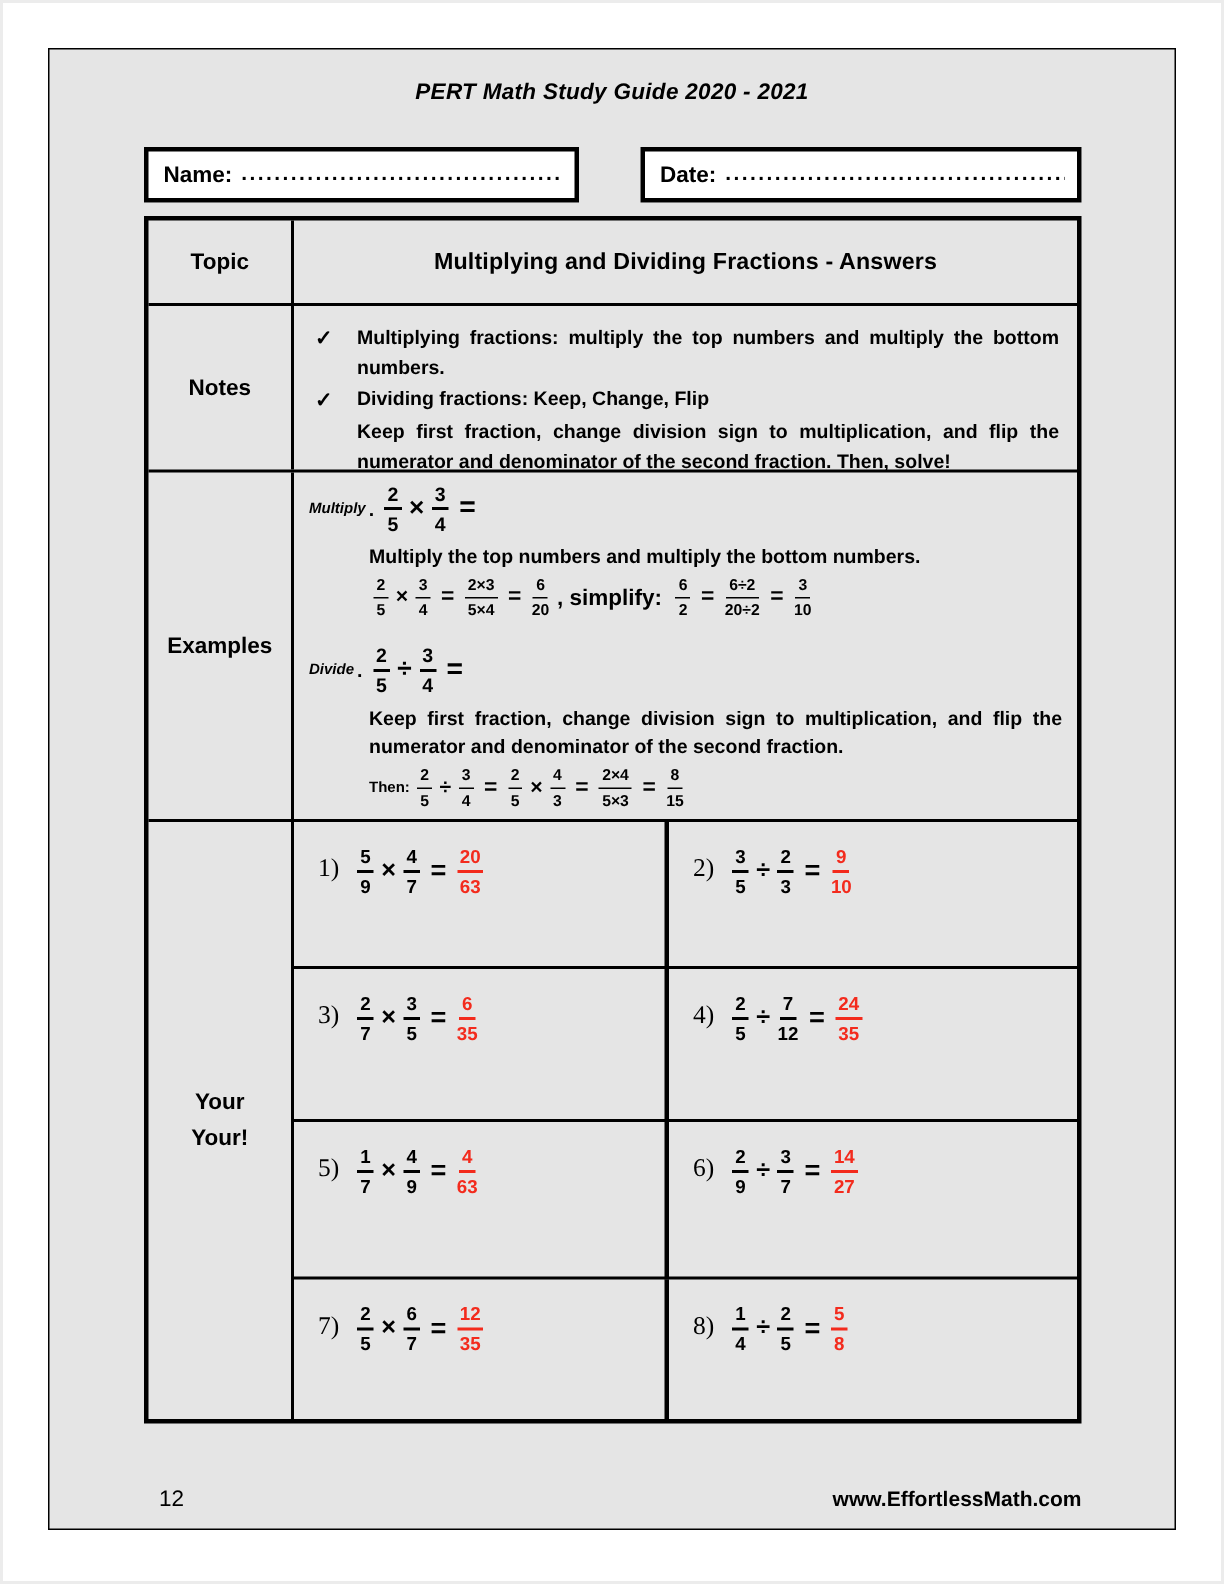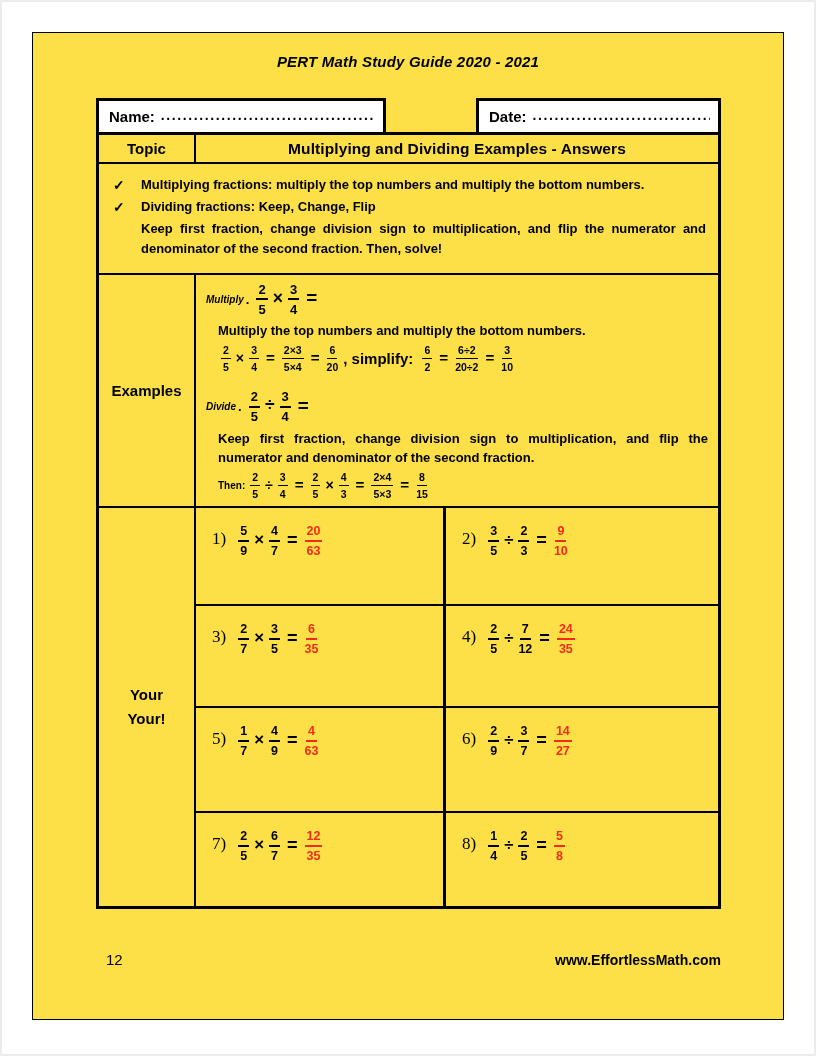--- a/index.html
+++ b/index.html
@@ -4,53 +4,53 @@
 <style>
   * { margin:0; padding:0; box-sizing:border-box; }
   html,body { background:#ffffff; }
   body {
     width:816px; height:1056px; position:relative;
     font-family:"Liberation Sans", sans-serif; color:#000;
   }
   .sheet { position:absolute; inset:0; box-shadow: inset 0 0 0 2px #ececec; }
   .page-border {
     position:absolute; left:32px; top:32px; width:752px; height:988px;
-    border:1.5px solid #000; background:#fde047;
+    border:1.5px solid #000; background:#e5e5e5;
   }
   .doc-title {
     margin-top:20px; text-align:center;
     font-size:15px; font-weight:bold; font-style:italic; letter-spacing:0.2px;
   }
   
   .name-date {
-    position:relative; z-index:2; margin:28px 0 0 63px; width:625px;
+    position:relative; z-index:2; margin:28px 0 12px 63px; width:625px;
     display:flex; justify-content:space-between;
   }
   .nd-box {
     border:3px solid #000; height:37px; display:flex; align-items:center;
     padding:0 8px 0 10px; font-weight:bold; font-size:15px; background:#fff;
   }
   .nd-name { width:290px; }
-  .nd-date { width:245px; }
+  .nd-date { width:294px; }
   .nd-label { margin-right:6px; white-space:nowrap; }
   .dots { flex:1; overflow:hidden; white-space:nowrap; letter-spacing:1.6px; font-weight:bold; font-size:14px; transform:translateY(-2px); }
   
   .mtable {
     position:relative; z-index:1; margin:-3px 0 0 63px; width:625px;
     border:3px solid #000;
   }
   .trow { display:flex; }
   .trow + .trow { border-top:2px solid #000; }
   .lbl-cell {
     width:97px; flex:0 0 97px; border-right:2px solid #000;
     display:flex; flex-direction:column; align-items:center; justify-content:center;
     font-weight:bold; font-size:15px; text-align:center; line-height:1.6;
   }
   .cnt-cell { flex:1; min-width:0; }
-  .row-topic { height:27px; }
+  .row-topic { height:55px; }
   .row-topic .cnt-cell { display:flex; align-items:center; justify-content:center; }
   .topic-title { font-weight:bold; font-size:15.5px; letter-spacing:0.1px; }
   .row-notes { height:111px; }
   .row-examples { height:233px; }
   .row-yourturn { height:400px; }
   
   .notes-content { padding:11px 12px 0 14px; font-size:13px; font-weight:bold; }
   .note-item { display:flex; margin-bottom:1px; }
   .check { flex:0 0 16px; margin-right:12px; font-size:14px; line-height:1.5; }
   .check-spacer { flex:0 0 16px; margin-right:12px; }
@@ -64,21 +64,21 @@
   .frac .den { padding-top:2.5px; }
   .frac.red { color:var(--red, #f32b1d); }
   .op { font-weight:bold; font-size:1.35em; margin:0 2px; transform:translateY(-1px); }
   .eqs { font-weight:bold; font-size:1.45em; margin:0 4px; transform:translateY(-1px); }
   .txt { font-weight:bold; font-size:15px; margin:0 2px; white-space:pre; }
   
   .ex-content { padding:2px 10px 0 10px; font-size:13px; font-weight:bold; }
   .ex-head { display:flex; align-items:center; height:44px; font-size:13px; }
   .ex-word { font-style:italic; font-size:10px; margin-right:2px; }
   .head-eq { display:inline-flex; align-items:center; margin-left:4px; font-size:13px; }
-  .ex-ind { margin-left:12px; }
+  .ex-ind { margin-left:40px; }
   .instr { line-height:1.5; text-align:justify; }
   .work-eq { display:flex; align-items:center; height:36px; font-size:10.5px; }
   .gap8 { height:8px; }
   .then-line { display:flex; align-items:center; height:36px; font-size:10.5px; }
   .then-word { font-size:10px; font-weight:bold; margin-right:2px; }
   
   .pgrid { display:grid; grid-template-columns:250px 1fr; grid-template-rows:98px 102px 105px 1fr; height:100%; }
   .pcell { padding:16px 0 0 16px; display:flex; align-items:flex-start; }
   .pcell.cl { border-right:3px solid #000; }
   .pcell.bb { border-bottom:2px solid #000; }
@@ -109,25 +109,26 @@
         <span class="nd-label">Date:</span>
         <span class="dots">.................................................................................</span>
       </div>
     </div>
 
     <div class="mtable">
 
       <div class="trow row-topic">
         <div class="lbl-cell">Topic</div>
         <div class="cnt-cell">
-          <span class="topic-title">Multiplying and Dividing Examples - Answers</span>
+          <span class="topic-title">Multiplying and Dividing Fractions - Answers</span>
         </div>
       </div>
 
       <div class="trow row-notes">
+        <div class="lbl-cell">Notes</div>
         <div class="cnt-cell">
           <div class="notes-content">
             <div class="note-item">
               <span class="check">✓</span>
               <span class="note-text">Multiplying fractions: multiply the top numbers and multiply the bottom numbers.</span>
             </div>
             <div class="note-item">
               <span class="check">✓</span>
               <span class="note-text">Dividing fractions: Keep, Change, Flip</span>
             </div>

